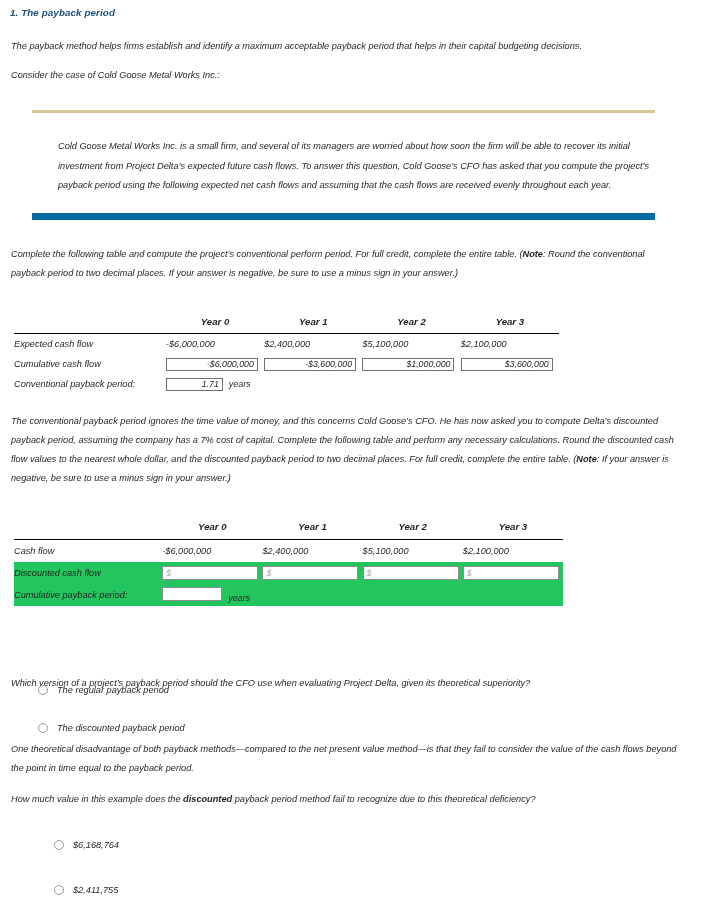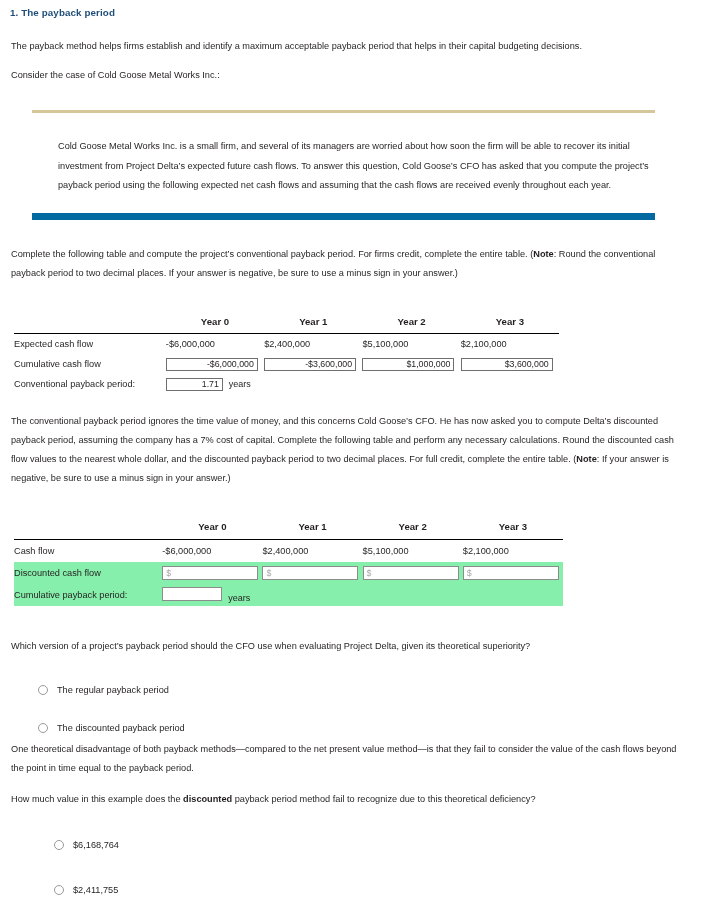--- a/index.html
+++ b/index.html
@@ -14,20 +14,21 @@
     font-family: "Liberation Sans", sans-serif;
     color: #231f20;
     font-size: 9.2px;
     -webkit-font-smoothing: antialiased;
   }
   .page {
     position: relative;
     width: 705px;
     height: 907px;
     padding: 0;
+    font-style: italic;
   }
 
   
   .q-title {
     position: absolute;
     left: 10px;
     top: 7px;
     font-size: 9.8px;
     font-weight: bold;
     color: #1f4e79;
@@ -99,21 +100,21 @@
 
   
   #table-conventional { left: 14px; top: 313px; width: 545px; }
   #table-conventional .colhead { width: 103px; }
   #table-conventional .rowlabel { width: 175px; height: 20px; }
 
   
   #table-discounted { left: 14px; top: 517px; width: 549px; }
   #table-discounted .colhead { width: 104px; }
   #table-discounted .rowlabel { width: 180px; height: 22px; }
-  #table-discounted tr.shaded td { background: #86efac; }
+  #table-discounted tr.shaded td { background: #22c55e; }
 
   
   .boxval {
     display: inline-block;
     box-sizing: border-box;
     border: 1px solid #6f6f6f;
     background: #ffffff;
     height: 13px;
     line-height: 11px;
     font-size: 8.8px;
@@ -178,21 +179,21 @@
 
   <div class="q-title">1. The payback period</div>
 
   <div class="para p-intro">The payback method helps firms establish and identify a maximum acceptable payback period that helps in their capital budgeting decisions.</div>
   <div class="para p-case">Consider the case of Cold Goose Metal Works Inc.:</div>
 
   <div class="callout">
     <div class="callout-text">Cold Goose Metal Works Inc. is a small firm, and several of its managers are worried about how soon the firm will be able to recover its initial investment from Project Delta’s expected future cash flows. To answer this question, Cold Goose’s CFO has asked that you compute the project’s payback period using the following expected net cash flows and assuming that the cash flows are received evenly throughout each year.</div>
   </div>
 
-  <div class="para p-inst1"><span>Complete the following table and compute the project’s conventional payback period. For firms credit, complete the entire table. (</span><b>Note</b><span>: Round the conventional payback period to two decimal places. If your answer is negative, be sure to use a minus sign in your answer.)</span></div>
+  <div class="para p-inst1"><span>Complete the following table and compute the project’s conventional perform period. For full credit, complete the entire table. (</span><b>Note</b><span>: Round the conventional payback period to two decimal places. If your answer is negative, be sure to use a minus sign in your answer.)</span></div>
 
   <table class="tbl" id="table-conventional">
     <tbody>
         <tr class="headrow">
       <td class="rowlabel"></td>
       <td class="colhead">Year 0</td>
       <td class="colhead">Year 1</td>
       <td class="colhead">Year 2</td>
       <td class="colhead">Year 3</td>
     </tr>
@@ -248,21 +249,21 @@
     <tr class="shaded">
       <td class="rowlabel">Cumulative payback period:</td>
       <td class="valcell"><span class="inputbox blank"></span><span class="yrs">years</span></td>
       <td></td>
       <td></td>
       <td></td>
     </tr>
   </tbody>
     </table>
 
-  <div class="para" style="left:11px; top:637px; width:670px;">Which version of a project’s payback period should the CFO use when evaluating Project Delta, given its theoretical superiority?</div>
+  <div class="para" style="left:11px; top:674px; width:670px;">Which version of a project’s payback period should the CFO use when evaluating Project Delta, given its theoretical superiority?</div>
 
   <div class="radio-group" id="radio-method">
     <div class="radio-row">
       <span class="radio-dot"></span>
       <span class="radio-label">The regular payback period</span>
     </div>
     <div class="radio-row">
       <span class="radio-dot"></span>
       <span class="radio-label">The discounted payback period</span>
     </div>

